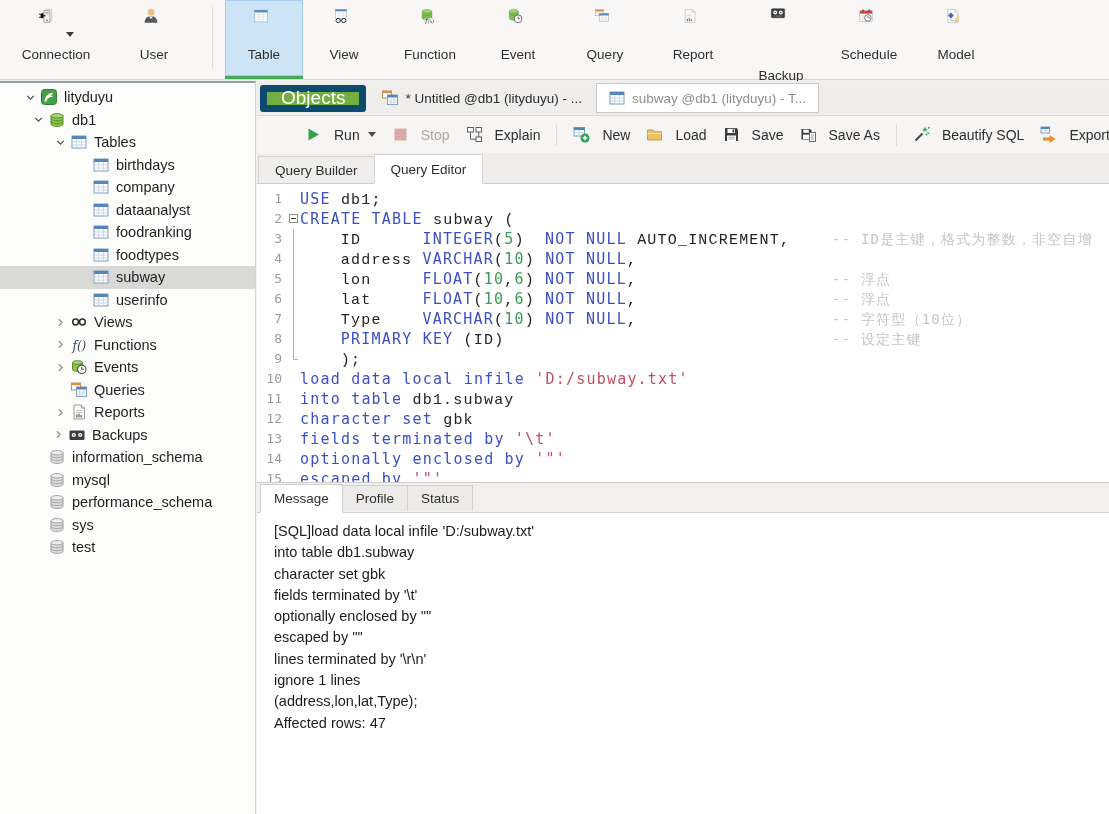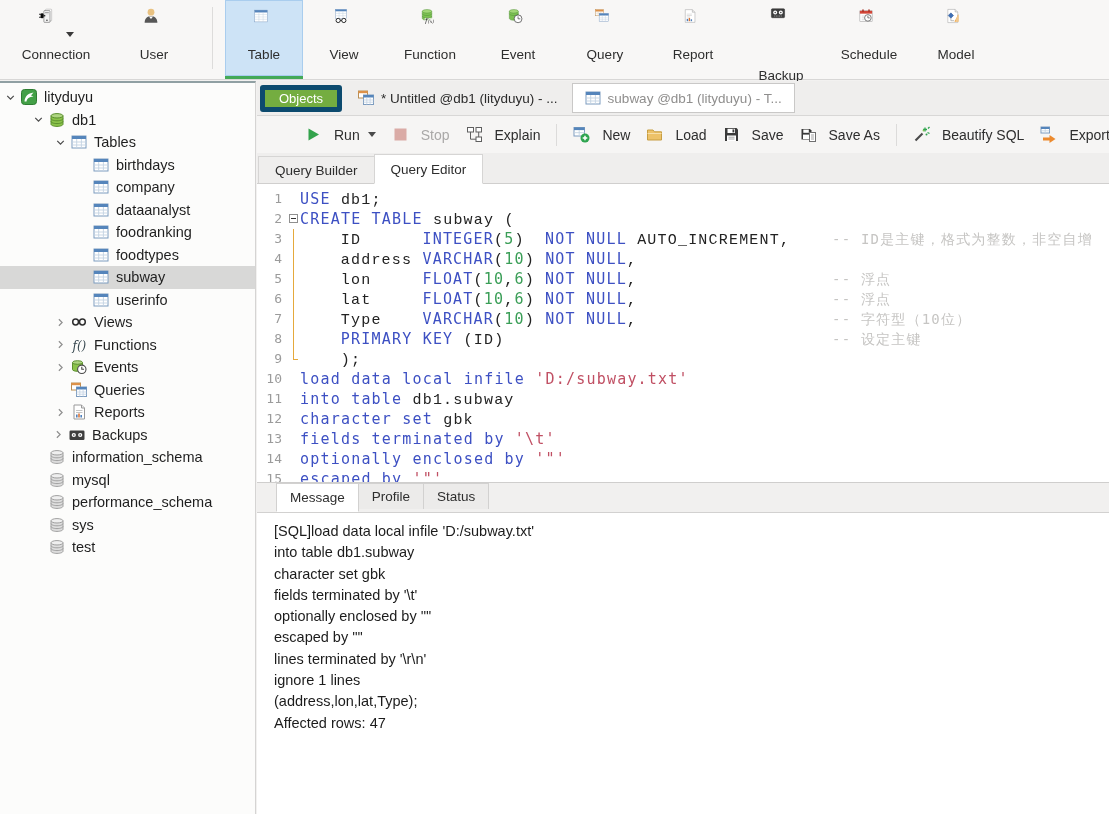--- a/index.html
+++ b/index.html
@@ -28,21 +28,21 @@
   .chev { width:21px; height:16px; display:inline-flex; align-items:center; justify-content:center; flex:0 0 21px; }
   .chev svg { width:13px; height:13px; }
   .ticn { width:17px; height:16px; display:inline-flex; margin-right:6px; flex:0 0 17px; }
   .ticn svg { width:16px; height:16px; }
 
   
   #content { position:absolute; left:257px; top:81px; right:0; bottom:0; display:flex; flex-direction:column; }
 
   #tabbar { height:35px; background:#efeeed; border-bottom:1px solid #d8d7d6; display:flex; align-items:center; }
   #objects-btn { height:27px; margin-left:3px; padding:0 14px; background:var(--accent-green);
-                 border:5px solid #0c4a6e; border-radius:3px; color:#fff; font-size:13px;
+                 border:7px solid #0c4a6e; border-radius:3px; color:#fff; font-size:19px;
                  display:flex; align-items:center; cursor:default; }
   .doc-tab { display:flex; align-items:center; gap:6px; font-size:13.5px; padding:0 10px; height:35px; }
   .doc-tab.active { color:#2b2b2b; margin-left:6px; }
   .doc-tab.inactive { background:#fff; border:1px solid #c9c8c7; height:30px; margin-left:4px;
                       color:#8f8e8d; padding:0 12px; }
   .doc-tab .ticn { margin-right:0; }
 
   #toolbar2 { height:37px; background:#f6f5f4; display:flex; align-items:center; overflow:hidden; }
   #menu-btn { width:22px; height:16px; margin:0 14px 0 10px; display:flex; flex-direction:column;
               justify-content:space-between; cursor:default; }
@@ -72,22 +72,22 @@
   .tk-n { color:var(--number); }
   .tk-p { color:#222;font-family:Liberation Mono, monospace; }
   .cmt { position:absolute; left:575px; top:0; color:var(--comment); white-space:pre; font-size:14px;
          letter-spacing:1.2px; }
   #fold-box { position:absolute; left:32px; width:9px; height:9px; border:1px solid #8f8f8f; background:#fff;
               z-index:4; }
   #fold-box::after { content:""; position:absolute; left:1px; top:3px; width:5px; height:1px; background:#333; }
   #fold-line { position:absolute; left:36px; width:1px; background:#e5a93c; }
   #fold-tick { position:absolute; left:36px; width:5px; height:1px; background:#e5a93c; }
 
-  #msgtabs { height:30px; background:#f1f0ef; border-top:1px solid #cfcecd; display:flex; align-items:flex-start;
-             padding-left:19px; position:relative; z-index:2; }
+  #msgtabs { height:30px; background:#f1f0ef; border-top:1px solid #cfcecd; display:flex; align-items:center;
+             padding-left:3px; position:relative; z-index:2; }
   .msg-tab { font-size:13.5px; color:#2e2e2e; padding:0 13px; height:26px; display:flex; align-items:center;
              background:#eceBea; background:#ecebea; border:1px solid #d2d1d0; border-bottom:none; margin-right:-1px; }
   .msg-tab.active { background:#fff; height:29px; margin-bottom:-1px; border-bottom:1px solid #fff; z-index:3; }
 
   #msgbody { flex:1; background:#fff; border-top:1px solid #d2d1d0; padding:8px 0 0 17px; overflow:hidden; }
   .msg-line { font-size:14.5px; line-height:21.3px; color:#1c1c1c; white-space:pre; }
 </style>
 </head>
 <body>
 
@@ -251,21 +251,21 @@
               <path d="M12.5 21.5 v5.5 h7" fill="none" stroke="#8f8f8f" stroke-width="1.3"></path>
               <path d="M20 29 L28.5 29 L28.5 13 Z" fill="#eca23c"></path>
               <path d="M24 29 V22 M26.3 29 V17.5" stroke="#fff" stroke-width="1"></path>
             </svg>
           </span>
         </div>
         <div class="tb-label">Model</div>
       </div>
     </div>
   <div id="sidebar">
-      <div class="trow" style="padding-left: 0;">
+      <div class="trow" style="padding-left: 20px;">
         <span class="chev">
           <svg viewBox="0 0 16 16">
             <path d="M4 6 l4 4 4 -4" fill="none" stroke="#4a4a4a" stroke-width="1.5"></path>
           </svg>
         </span>
         <span class="ticn">
           <svg viewBox="0 0 16 16">
             <rect x="0.5" y="0.5" width="15" height="15" rx="3" fill="#43a047" stroke="#2e7d32"></rect>
             <path d="M3.5 12.5 C4 7 7 4.5 12.5 3.5 L10 6.5 L12.5 7.5 C8 8 6 9.5 5.5 12.5 Z" fill="#fff"></path>
           </svg>

